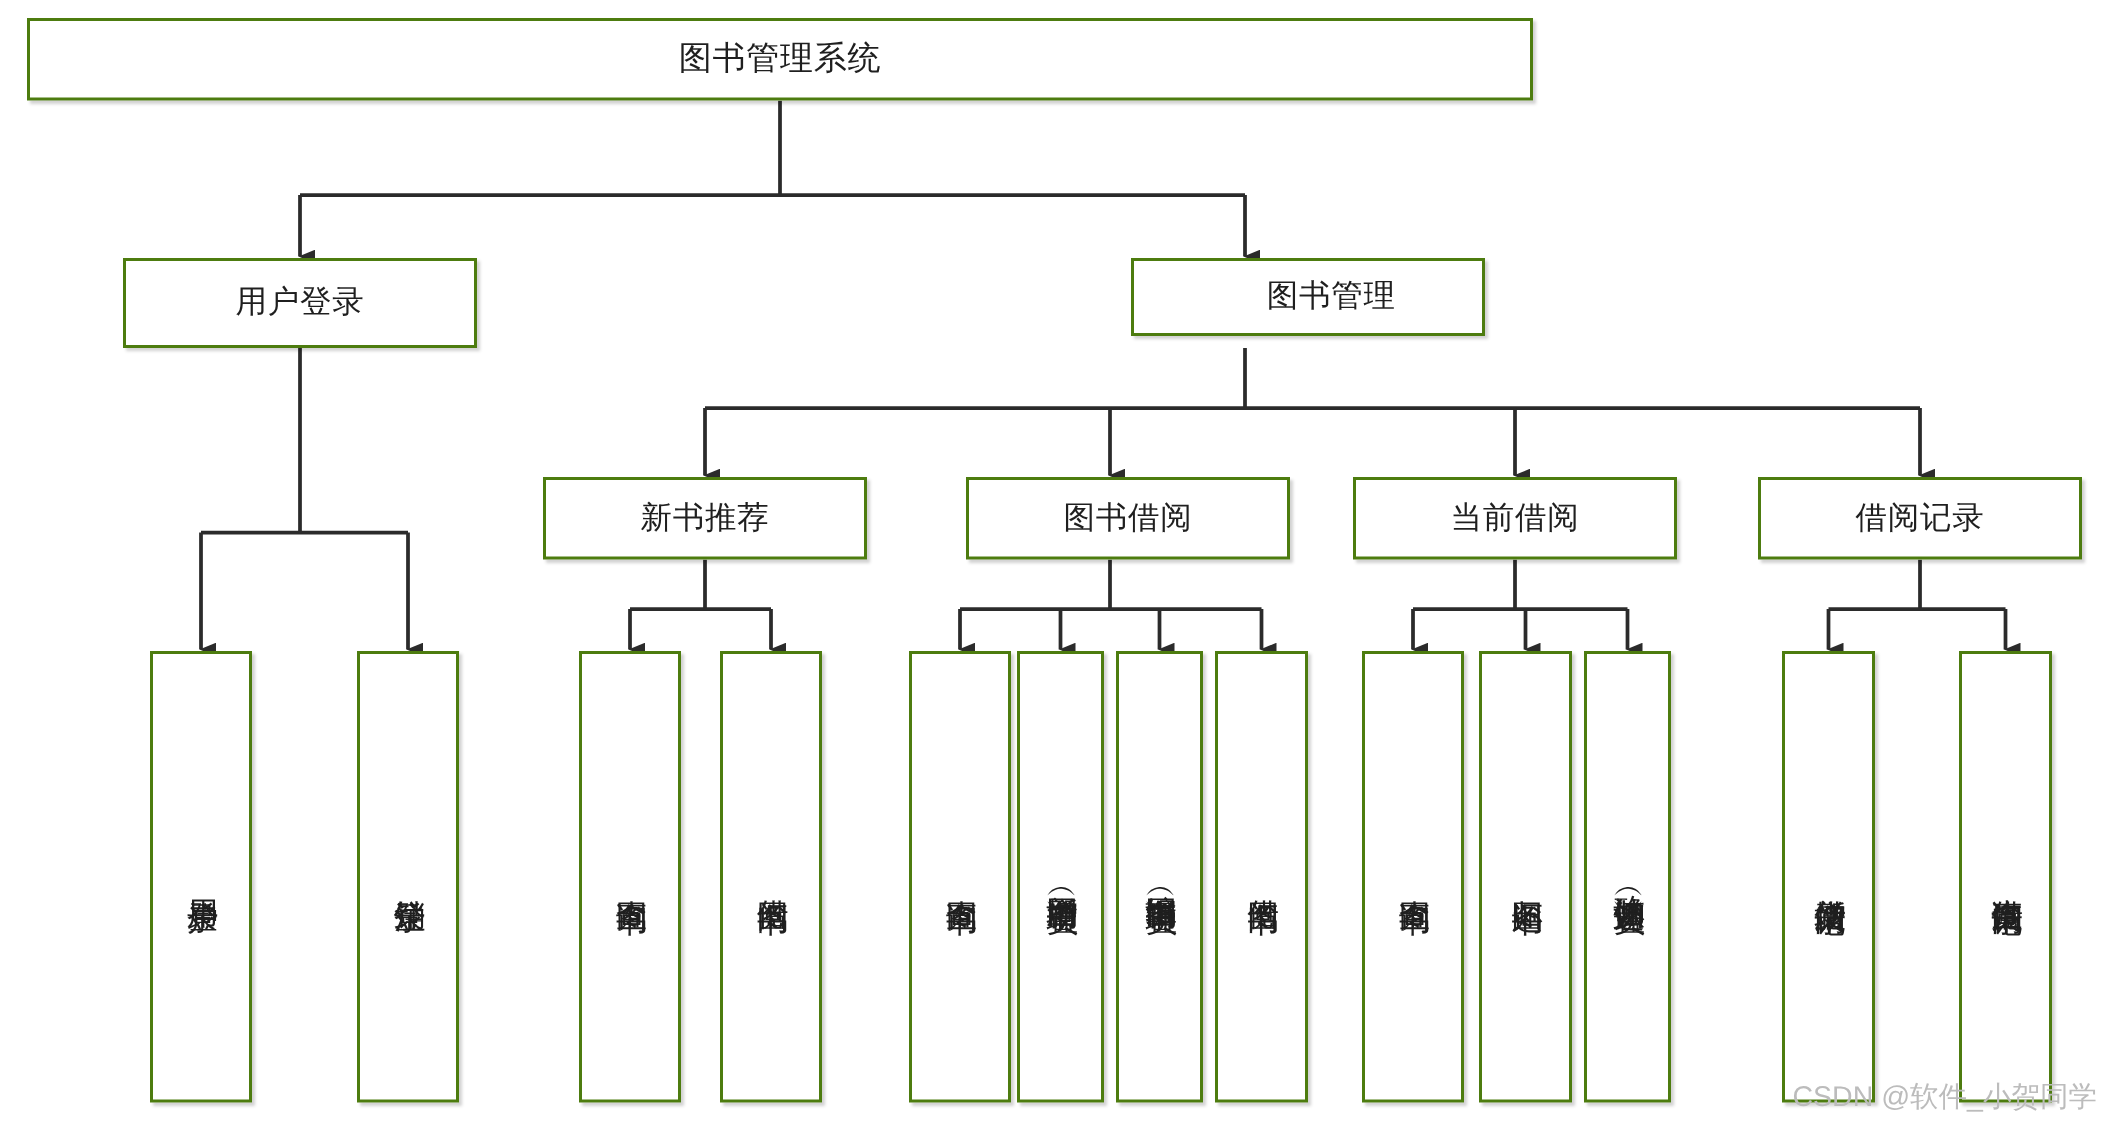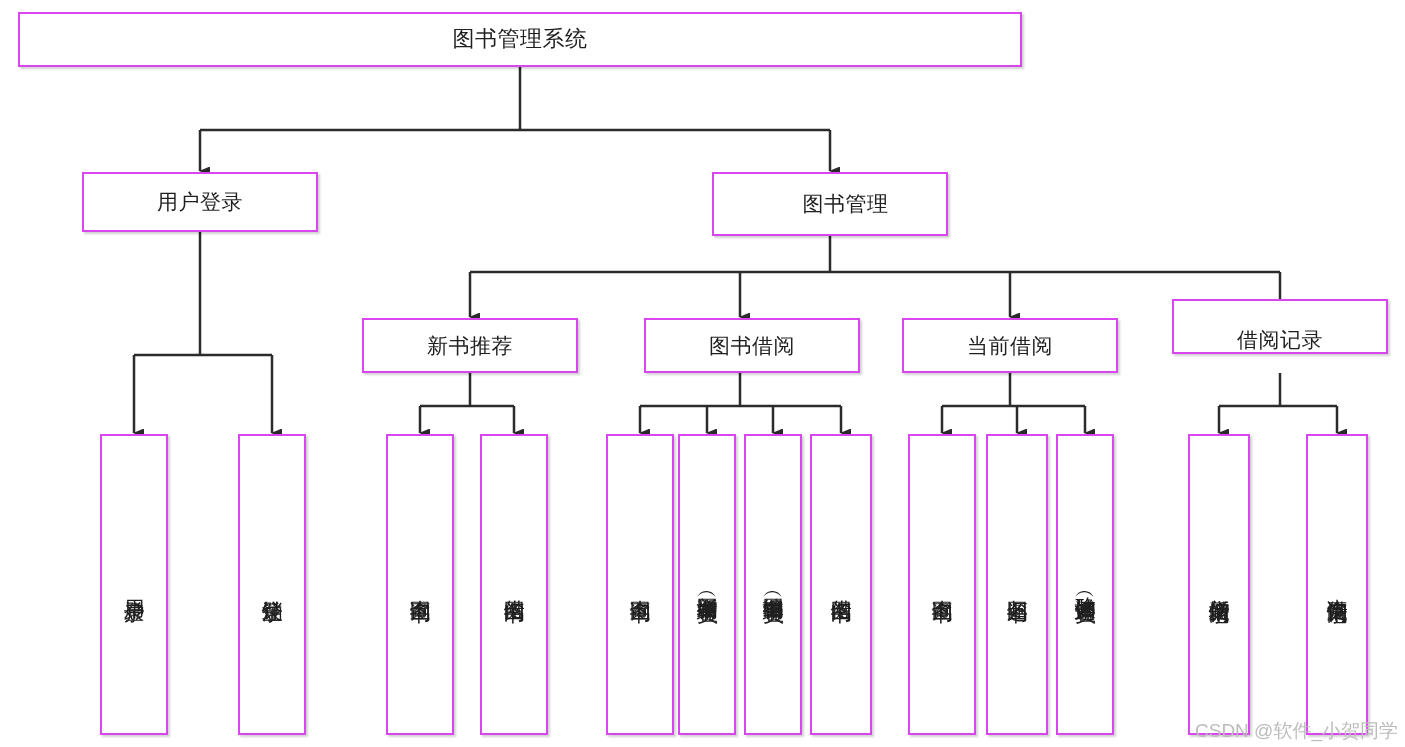--- a/index.html
+++ b/index.html
@@ -21,21 +21,21 @@
     position: absolute;
     top: 0;
     left: 0;
     width: 1405px;
     height: 747px;
   }
   .node-box {
     position: absolute;
     box-sizing: border-box;
     background: #ffffff;
-    border: 2px solid #d946ef;
+    border: 2px solid #4d7c0f;
     box-shadow: 2px 2px 2px rgba(0,0,0,0.18);
     display: flex;
     align-items: center;
     justify-content: center;
     overflow: hidden;
   }
   .node-label {
     color: #1f1f1f;
     text-align: center;
     line-height: 1.12;
@@ -110,33 +110,33 @@
         <line x1="1337" y1="406" x2="1337" y2="433" stroke="#2b2b2b" stroke-width="2.5" marker-end="url(#arrowhead)"></line>
       </g>
   </svg>
   <div id="node-layer">
       <div class="node-box horizontal root" style="left: 18px; top: 12px; width: 1004px; height: 55px;">
         <span class="node-label">图书管理系统</span>
       </div>
       <div class="node-box horizontal" style="left: 82px; top: 172px; width: 236px; height: 60px;">
         <span class="node-label">用户登录</span>
       </div>
-      <div class="node-box horizontal" style="left: 712px; top: 172px; width: 236px; height: 64px; padding-left: 31px;">
+      <div class="node-box horizontal" style="left: 754px; top: 172px; width: 236px; height: 52px; padding-left: 31px;">
         <span class="node-label">图书管理</span>
       </div>
       <div class="node-box horizontal" style="left: 362px; top: 318px; width: 216px; height: 55px; align-items: center;">
         <span class="node-label">新书推荐</span>
       </div>
       <div class="node-box horizontal" style="left: 644px; top: 318px; width: 216px; height: 55px;">
         <span class="node-label">图书借阅</span>
       </div>
       <div class="node-box horizontal" style="left: 902px; top: 318px; width: 216px; height: 55px;">
         <span class="node-label">当前借阅</span>
       </div>
-      <div class="node-box horizontal" style="left: 1172px; top: 299px; width: 216px; height: 55px; align-items: flex-end;">
+      <div class="node-box horizontal" style="left: 1172px; top: 318px; width: 216px; height: 55px;">
         <span class="node-label">借阅记录</span>
       </div>
       <div class="node-box vertical" style="left: 100px; top: 434px; width: 68px; height: 301px;">
         <span class="node-label">用户登录</span>
       </div>
       <div class="node-box vertical" style="left: 238px; top: 434px; width: 68px; height: 301px;">
         <span class="node-label">注销登录</span>
       </div>
       <div class="node-box vertical" style="left: 386px; top: 434px; width: 68px; height: 301px;">
         <span class="node-label">查询图书</span>

